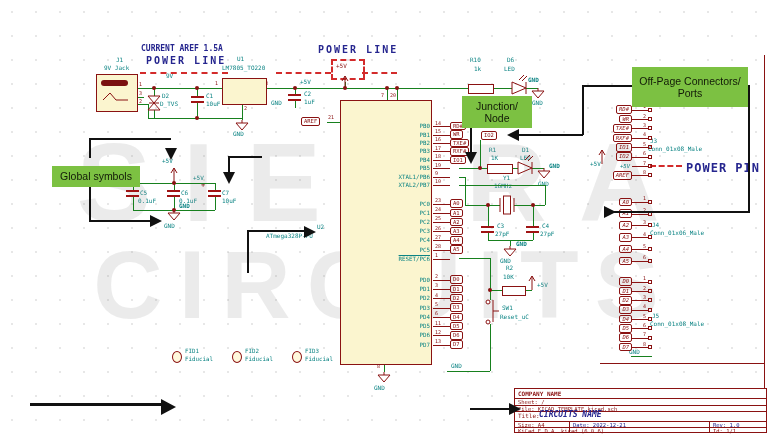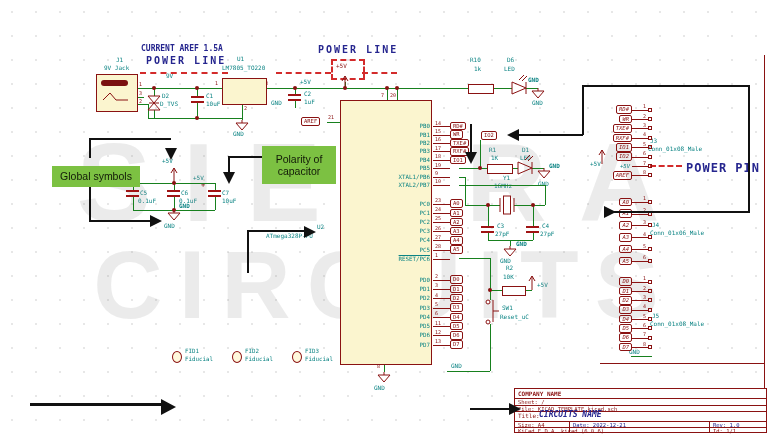--- a/index.html
+++ b/index.html
@@ -683,28 +683,29 @@
     </div>
 
   <div class="gbox" style="left:52px;top:166px;width:84px;height:17px">Global symbols</div>
   <i class="bv" style="left:89px;top:138px;height:20px"></i>
   <i class="bh" style="left:89px;top:138px;width:82px"></i>
   <i class="ar d" style="left:165px;top:148px"></i>
   <i class="bv" style="left:89px;top:175px;height:46px"></i>
   <i class="bh" style="left:89px;top:220px;width:61px"></i>
   <i class="ar r" style="left:150px;top:215px"></i>
 
-  <div class="gbox" style="left:262px;top:146px;width:70px;height:34px">Polarity of capacitor</div>
   <i class="bh" style="left:228px;top:156px;width:34px"></i>
   <i class="bv" style="left:228px;top:156px;height:16px"></i>
   <i class="ar d" style="left:223px;top:172px"></i>
 
+  <div class="gbox" style="left:462px;top:96px;width:66px;height:28px">Junction/ Node</div>
   <i class="bv" style="left:470px;top:124px;height:28px"></i>
   <i class="ar d" style="left:465px;top:152px"></i>
 
+  <div class="gbox" style="left:632px;top:67px;width:112px;height:36px">Off-Page Connectors/ Ports</div>
   <i class="bh" style="left:582px;top:85px;width:168px"></i>
   <i class="bv" style="left:582px;top:85px;height:50px"></i>
   <i class="bh" style="left:519px;top:134px;width:64px"></i>
   <i class="ar l" style="left:507px;top:129px"></i>
   <i class="bv" style="left:748px;top:85px;height:128px"></i>
   <i class="bh" style="left:614px;top:211px;width:136px"></i>
   <i class="ar r" style="left:604px;top:206px"></i>
 
   <i class="bv" style="left:247px;top:230px;height:43px"></i>
   <i class="bh" style="left:247px;top:230px;width:58px"></i>

